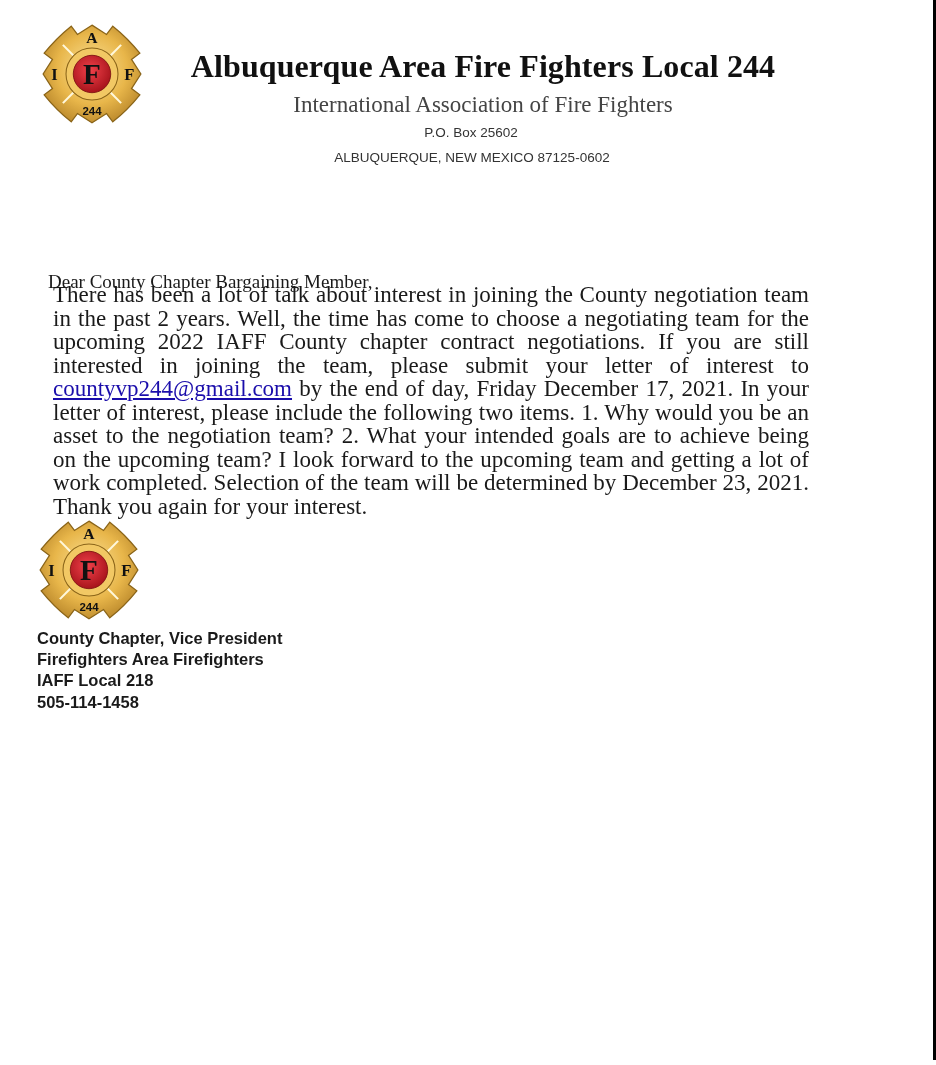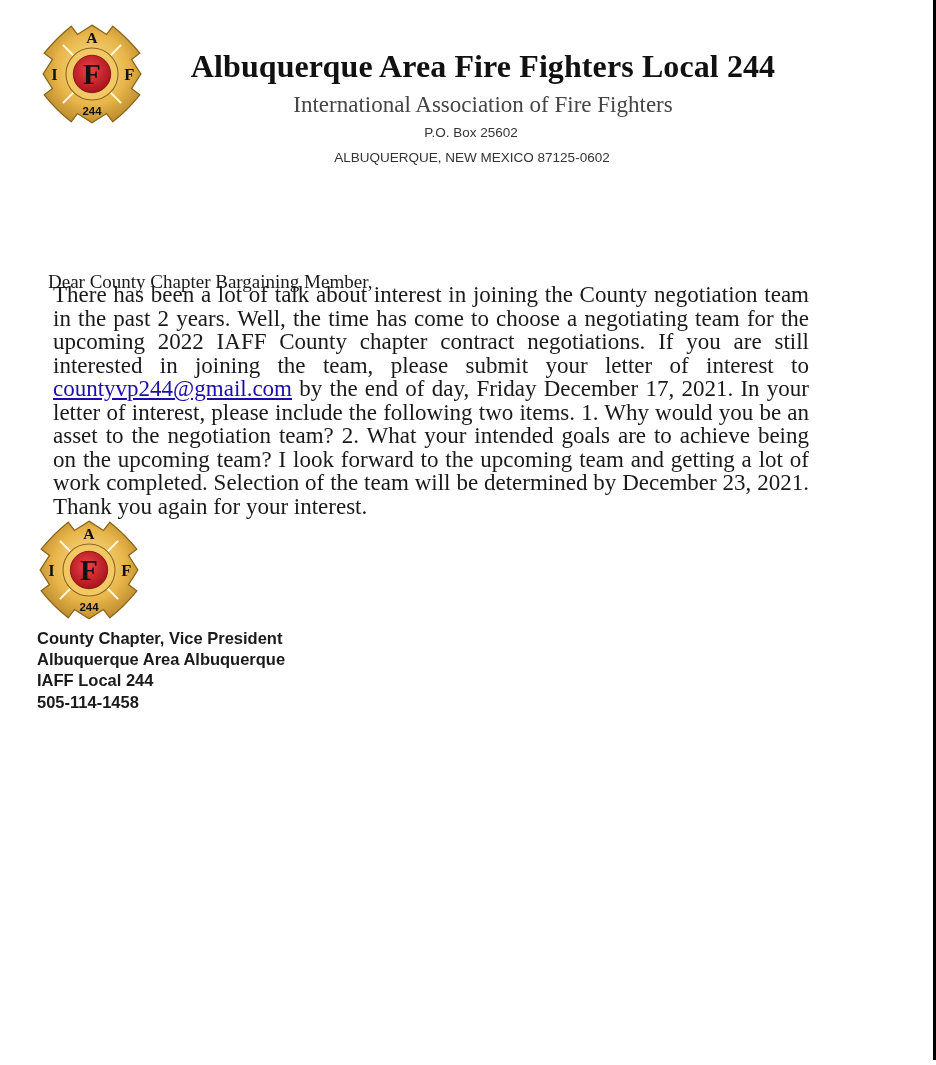--- a/index.html
+++ b/index.html
@@ -107,16 +107,16 @@
     <text x="50" y="60" text-anchor="middle" font-family="Liberation Serif, serif" font-weight="bold" font-size="28" fill="#111">F</text>
     <text x="50" y="20" text-anchor="middle" font-family="Liberation Serif, serif" font-weight="bold" font-size="15" fill="#111">A</text>
     <text x="14" y="56" text-anchor="middle" font-family="Liberation Serif, serif" font-weight="bold" font-size="16" fill="#111">I</text>
     <text x="86" y="56" text-anchor="middle" font-family="Liberation Serif, serif" font-weight="bold" font-size="16" fill="#111">F</text>
     <text x="50" y="89" text-anchor="middle" font-family="Liberation Sans, sans-serif" font-weight="bold" font-size="11" fill="#111">244</text>
   </svg>
 </div>
 
 <div class="signature">
   <div>County Chapter, Vice President</div>
-  <div>Albuquerque Area Albuquerque</div>
-  <div>IAFF Local 244</div>
+  <div>Firefighters Area Firefighters</div>
+  <div>IAFF Local 218</div>
   <div>505-114-1458</div>
 </div>
 
 </body></html>

